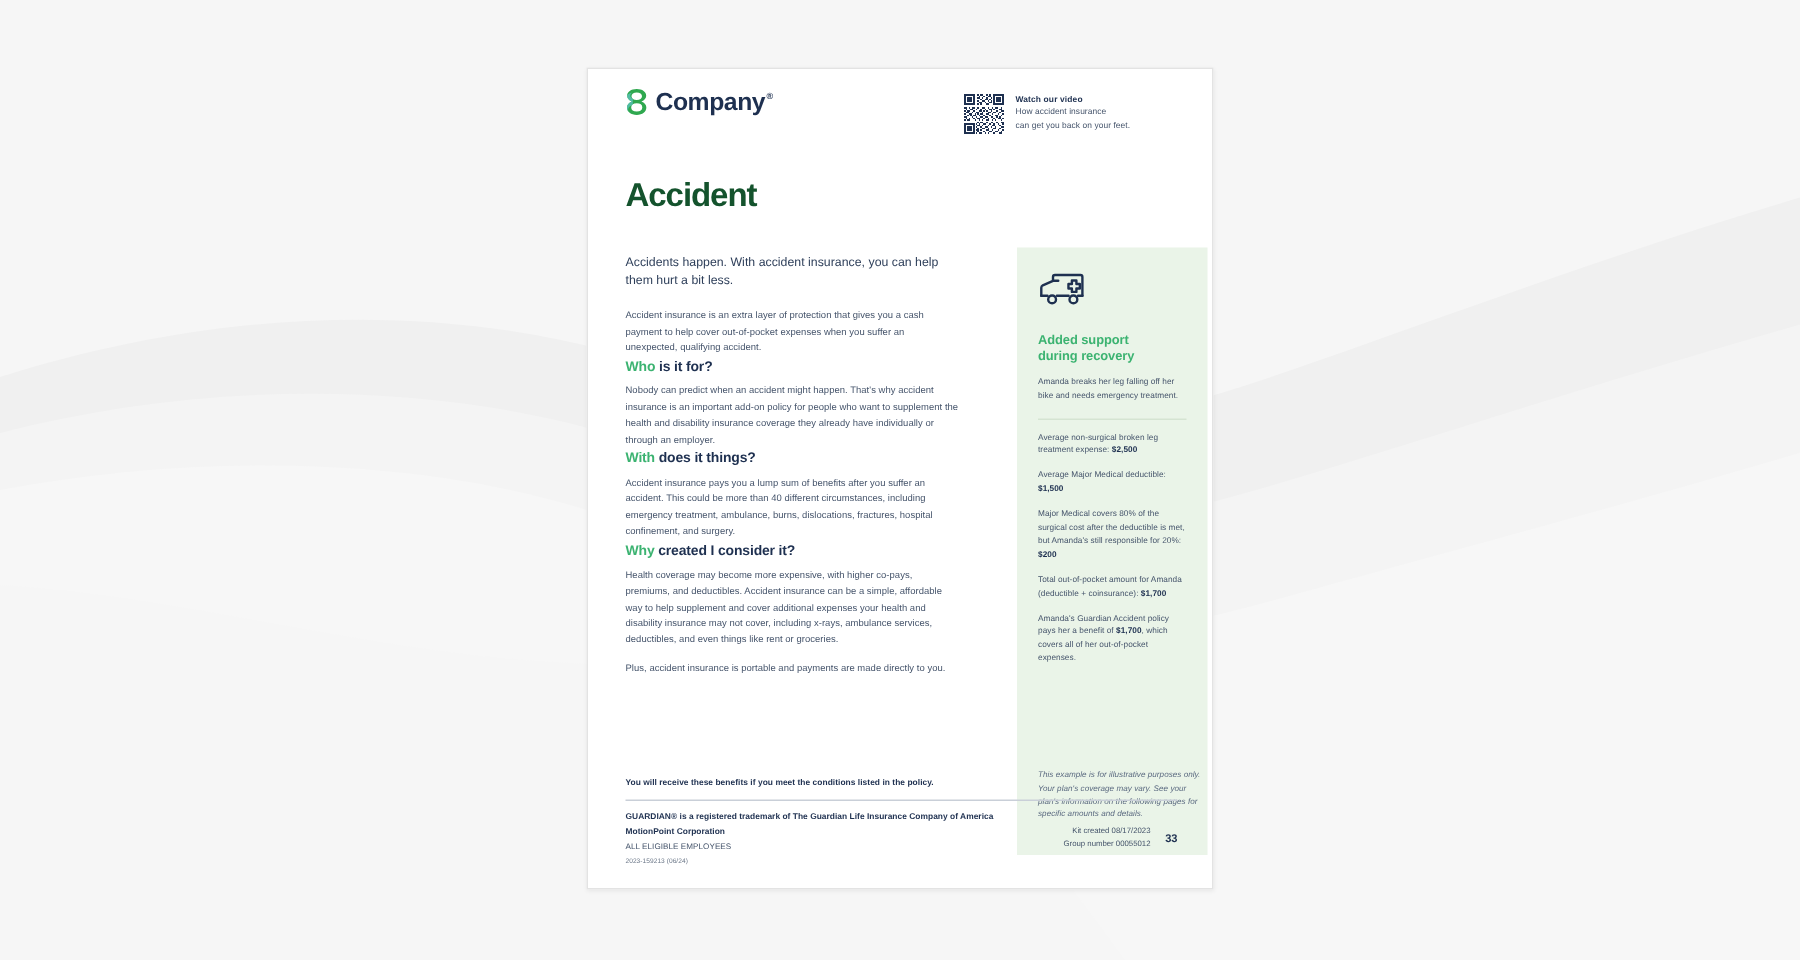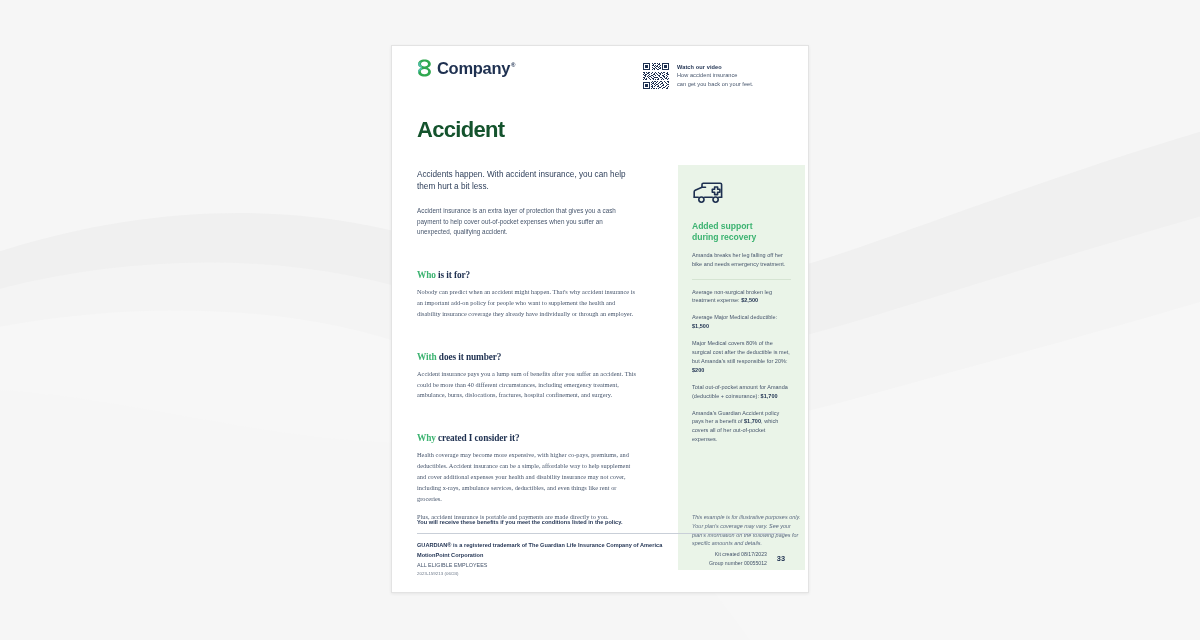--- a/index.html
+++ b/index.html
@@ -46,21 +46,21 @@
     line-height:1.08; letter-spacing:-.7px;
   }
   .deck {
     margin-top:27px; font-size:8.2px; color:#2d3e59;
     line-height:1.55; letter-spacing:.02px; max-width:210px;
   }
   .body-p {
     margin-top:12px; font-size:6.3px; color:#45546b;
     line-height:1.68; letter-spacing:.03px;
   }
-  .sec { margin-top:32px;font-family:Liberation Serif, serif; }
+  .sec { margin-top:1px; }
   .sec-h {
     font-size:9.3px; font-weight:bold; color:#1e3050;
     letter-spacing:-.1px; line-height:1.2;
   }
   .sec-h .kw { color:#3cb371; }
   .sec-p {
     margin-top:6px; font-size:6.3px; color:#45546b;
     line-height:1.72; letter-spacing:.03px;
   }
   .sec-p + .sec-p { margin-top:8px; }
@@ -322,21 +322,21 @@
 
       <div class="sec">
         <div class="sec-h">
           <span class="kw">Who</span><span> is it for?</span>
         </div>
         <div class="sec-p">Nobody can predict when an accident might happen. That's why accident insurance is an important add-on policy for people who want to supplement the health and disability insurance coverage they already have individually or through an employer.</div>
       </div>
 
       <div class="sec">
         <div class="sec-h">
-          <span class="kw">With</span><span> does it number?</span>
+          <span class="kw">With</span><span> does it things?</span>
         </div>
         <div class="sec-p">Accident insurance pays you a lump sum of benefits after you suffer an accident. This could be more than 40 different circumstances, including emergency treatment, ambulance, burns, dislocations, fractures, hospital confinement, and surgery.</div>
       </div>
 
       <div class="sec">
         <div class="sec-h">
           <span class="kw">Why</span><span> created I consider it?</span>
         </div>
         <div class="sec-p">Health coverage may become more expensive, with higher co-pays, premiums, and deductibles. Accident insurance can be a simple, affordable way to help supplement and cover additional expenses your health and disability insurance may not cover, including x-rays, ambulance services, deductibles, and even things like rent or groceries.</div>
         <div class="sec-p">Plus, accident insurance is portable and payments are made directly to you.</div>

